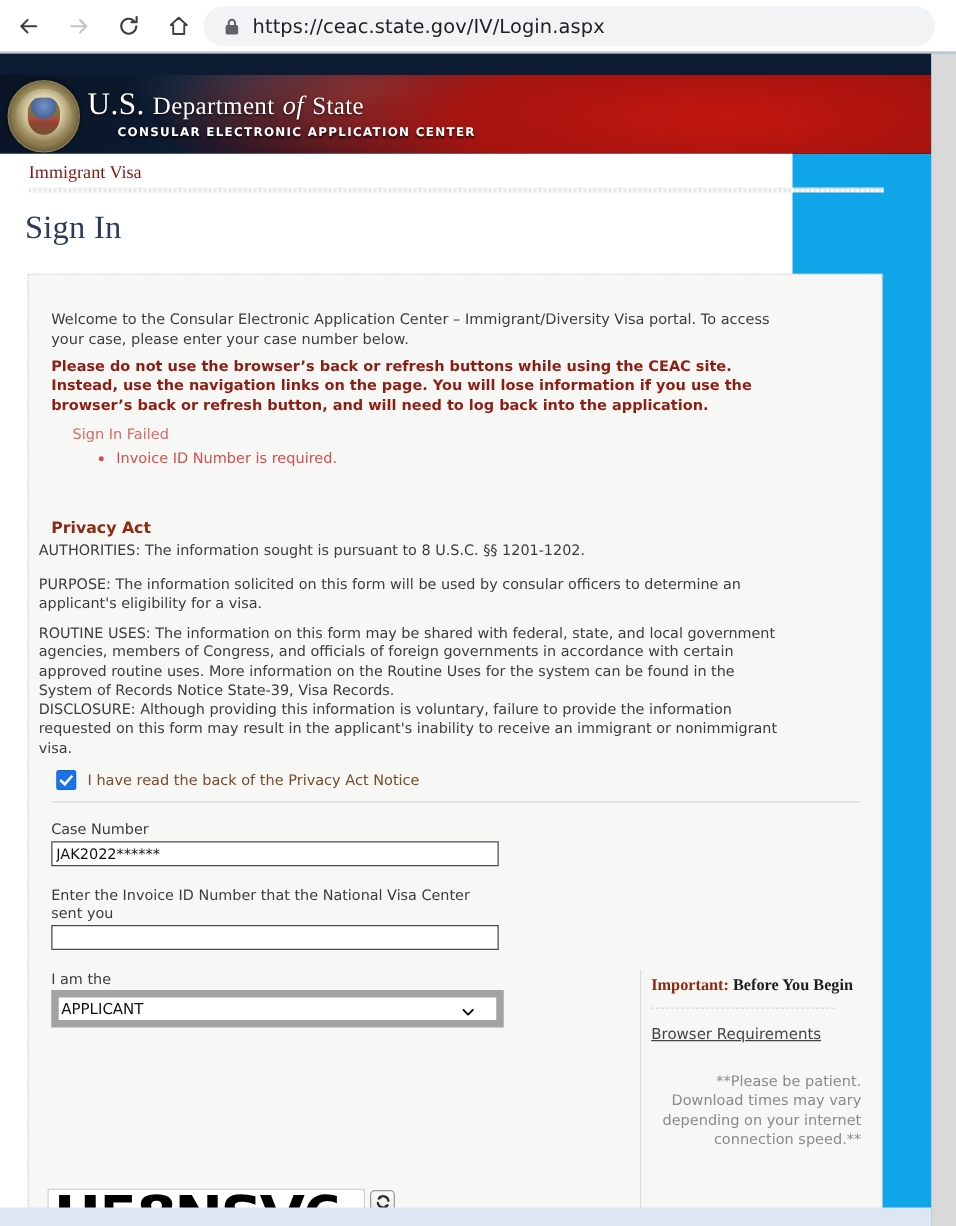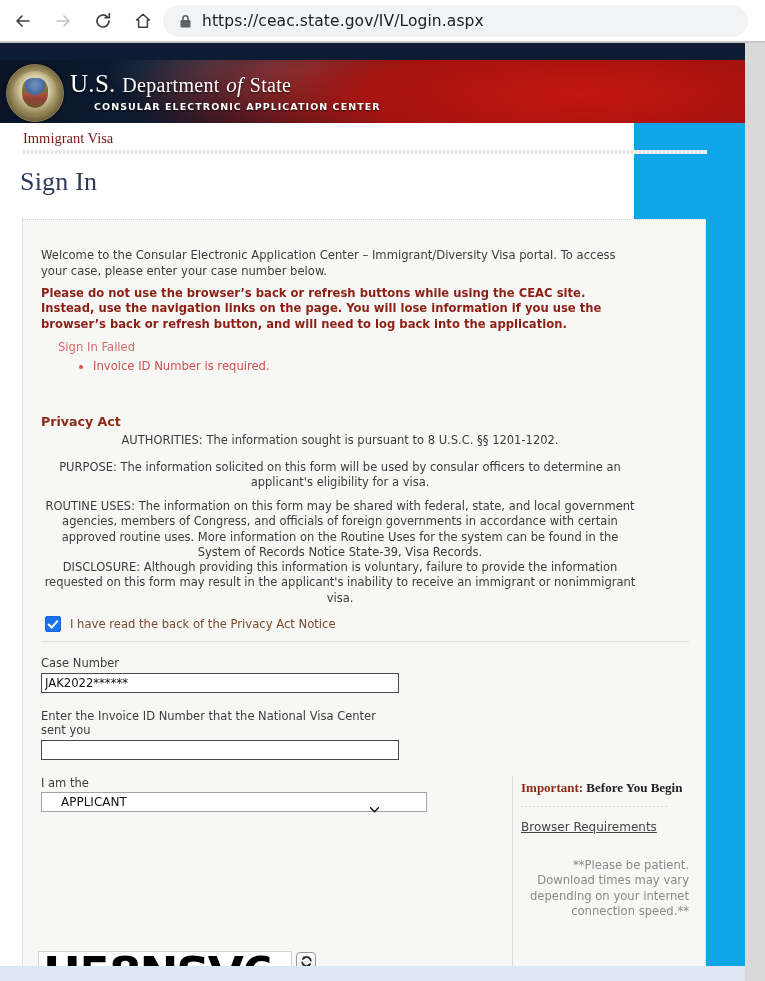--- a/index.html
+++ b/index.html
@@ -153,22 +153,22 @@
     margin: 0; padding: 0 0 0 18px;
     font-size: 11.6px; color: #d14f4f; line-height: 15px;
   }
   .fail-list li { list-style: disc; }
 
   .pa-title {
     position: absolute; left: 18px; top: 194px;
     font-size: 12.6px; font-weight: bold; color: #8c2a14;
   }
   .pa-p {
-    position: absolute; left: 18px; width: 598px;
-    font-size: 11.5px; line-height: 15.4px; color: #3c3c3c; text-align: center;
+    position: absolute; left: 8px; width: 598px;
+    font-size: 11.5px; line-height: 15.4px; color: #3c3c3c;
   }
   .pa-p.p1 { top: 213px; }
   .pa-p.p2 { top: 240px; }
   .pa-p.p3 { top: 279px; }
   .pa-p.p4 { top: 340px; }
 
   .ack-row {
     position: absolute; left: 22px; top: 396px;
     display: flex; align-items: center; gap: 9px;
   }
@@ -197,22 +197,22 @@
     width: 350px; height: 16px; box-sizing: content-box;
     border: 1px solid #4a4a4a; background: #ffffff;
     font-family: "DejaVu Sans", sans-serif; font-size: 11.6px; color: #111;
     padding: 1px 3px; line-height: 16px;
     display: block;
   }
   .gap { height: 16px; }
   .sel-wrap { position: relative; width: 346px; }
   .sel {
     width: 346px; height: 18px; box-sizing: content-box;
-    border: 1px solid #a3a3a3; background: #ffffff;
-    font-size: 12px; color: #111; padding: 0 19px; line-height: 19px;
+    border: 6px solid #a3a3a3; background: #ffffff;
+    font-size: 12px; color: #111; padding: 0 2px; line-height: 19px;
     font-family: "DejaVu Sans", sans-serif;
   }
   .sel-arrow {
     position: absolute; right: 8px; top: 6px; width: 9px; height: 6px;
     pointer-events: none;
   }
 
   .captcha-block { position: absolute; left: 38px; top: 828px; }
   .captcha-img {
     position: absolute; left: 0; top: 0; width: 252px; height: 52px;

